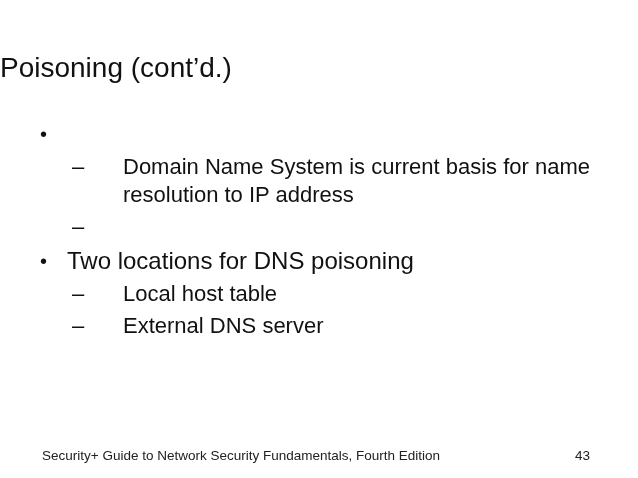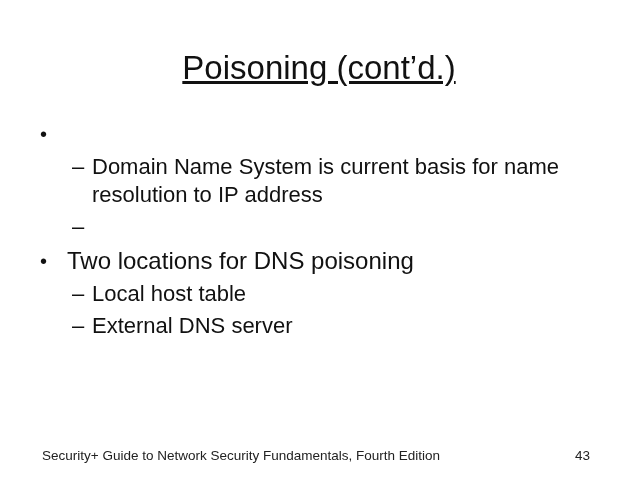--- a/index.html
+++ b/index.html
@@ -14,26 +14,25 @@
     background: #ffffff;
     overflow: hidden;
     font-family: "Liberation Sans", "DejaVu Sans", sans-serif;
     color: #111111;
   }
   .slide-title {
     position: absolute;
     top: 49px;
     left: 0;
     width: 100%;
-    text-align: center;
-    font-size: 33px;
+    text-align: left;
+    font-size: 28px;
     line-height: 38px;
     font-weight: 400;
     color: #111111;
-    text-decoration: underline;
   }
   .body {
     position: absolute;
     top: 114px;
     left: 40px;
     width: 578px;
   }
   .row {
     display: flex;
     align-items: flex-start;
@@ -56,20 +55,21 @@
     line-height: 28px;
   }
   .l2 .mark {
     flex: none;
     width: 20px;
     font-size: 22px;
     line-height: 28px;
   }
   .l2 .txt {
     max-width: 475px;
+    margin-left: 31px;
   }
   .footer {
     position: absolute;
     left: 42px;
     right: 48px;
     bottom: 14px;
     display: flex;
     justify-content: space-between;
     align-items: flex-end;
     font-size: 13.5px;

